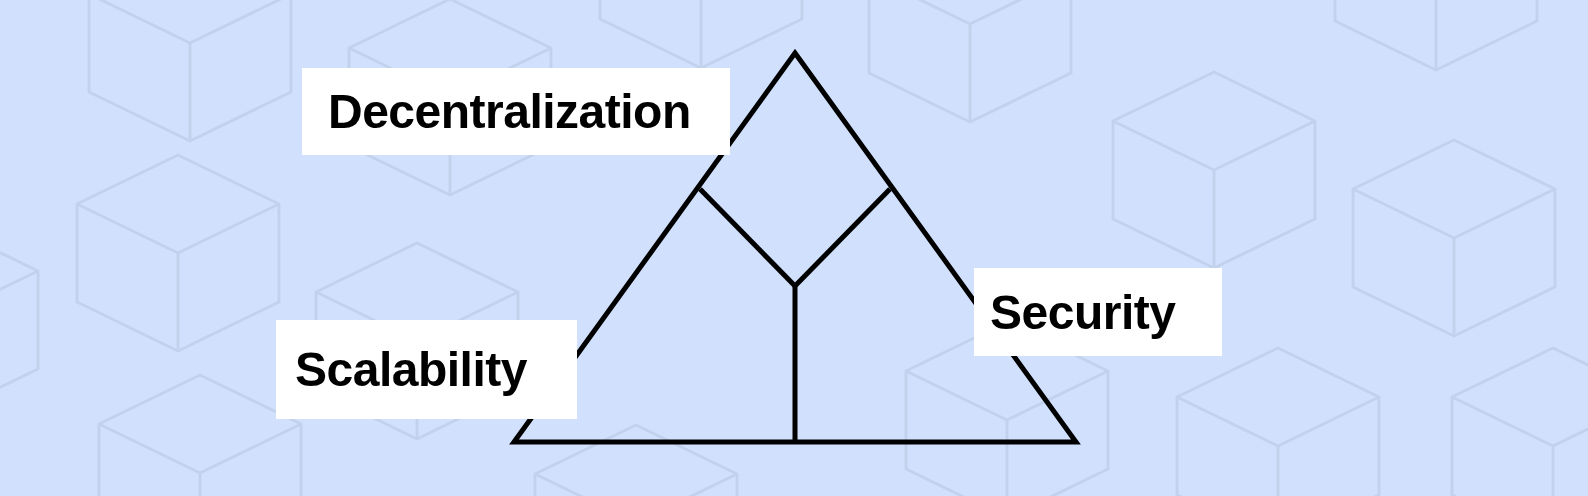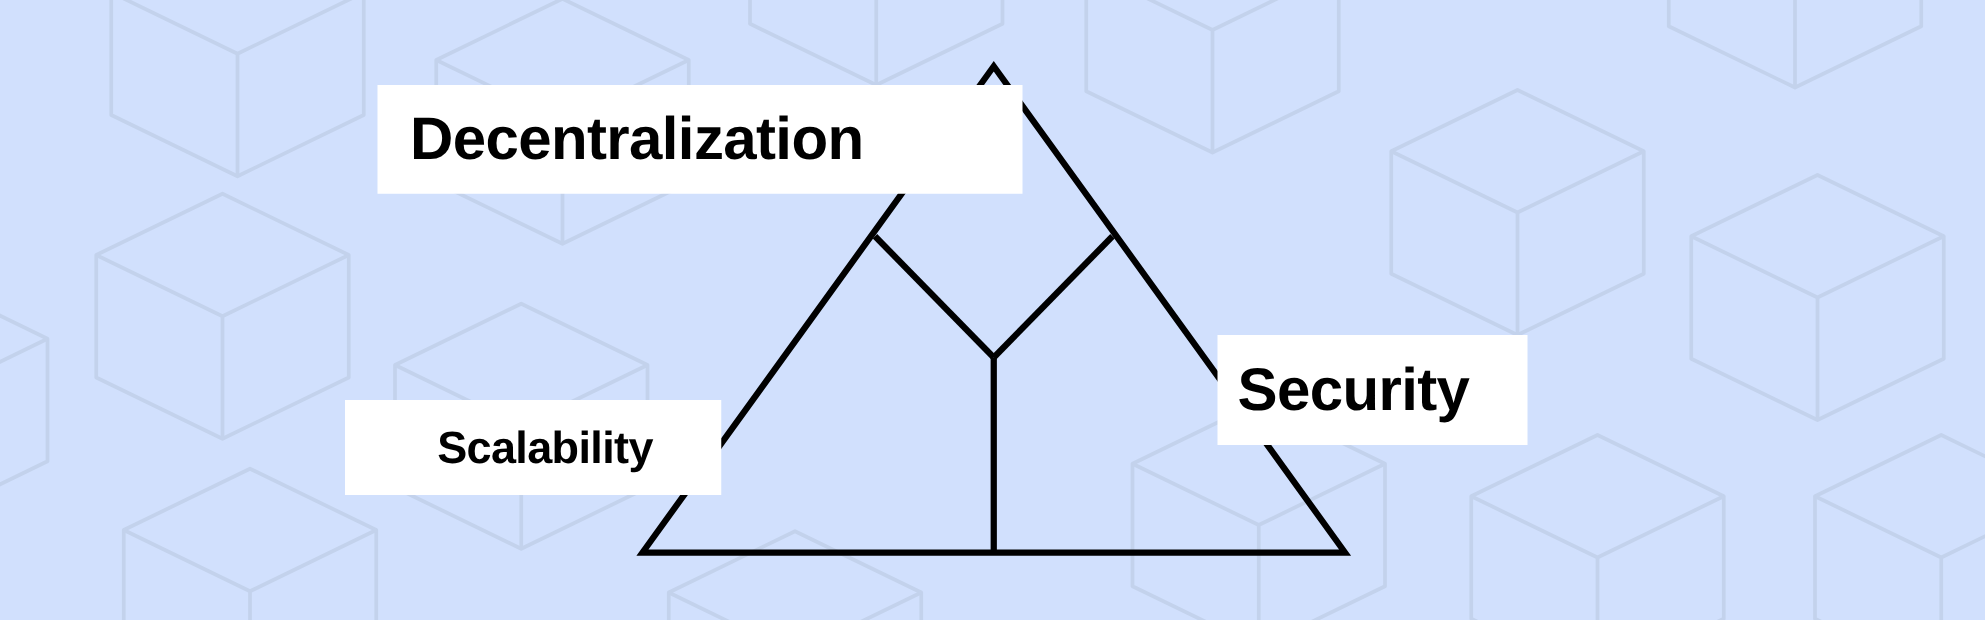--- a/index.html
+++ b/index.html
@@ -8,22 +8,22 @@
       background: #D1E0FD;
       font-family: "Liberation Sans", "DejaVu Sans", sans-serif;
     }
     #bg, #tri { position: absolute; left: 0; top: 0; }
     .label {
       position: absolute; background: #FFFFFF; color: #000000;
       font-weight: 700; box-sizing: border-box;
       display: flex; align-items: center;
       letter-spacing: -0.5px;
     }
-    #lbl-decentralization { left: 302px; top: 68px; width: 516px; height: 87px; padding-left: 26px; font-size: 48px; }
-    #lbl-scalability { left: 276px; top: 320px; width: 301px; height: 76px; padding-left: 19px; font-size: 36px; justify-content: center; }
+    #lbl-decentralization { left: 302px; top: 68px; width: 428px; height: 87px; padding-left: 26px; font-size: 48px; }
+    #lbl-scalability { left: 276px; top: 320px; width: 301px; height: 99px; padding-left: 19px; font-size: 48px; }
     #lbl-security { left: 974px; top: 268px; width: 248px; height: 88px; padding-left: 16px; font-size: 48px; }
   </style>
 </head>
 <body>
 
 <svg id="bg" width="1588" height="496" viewBox="0 0 1588 496">
   <defs>
     <g id="cube" fill="none" stroke="#C3D2EC" stroke-width="3" stroke-linejoin="round">
       <path d="M0,-98 L101,-49 L101,49 L0,98 L-101,49 L-101,-49 Z"></path>
       <path d="M-101,-49 L0,0 L101,-49 M0,0 L0,98"></path>

